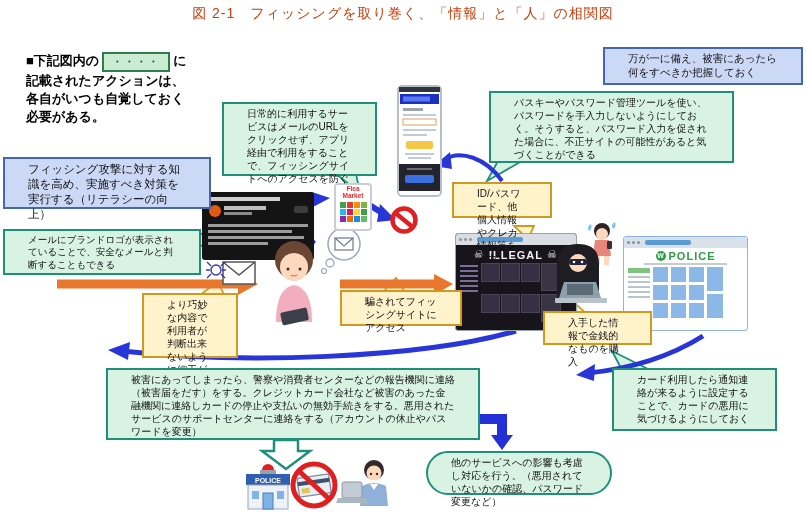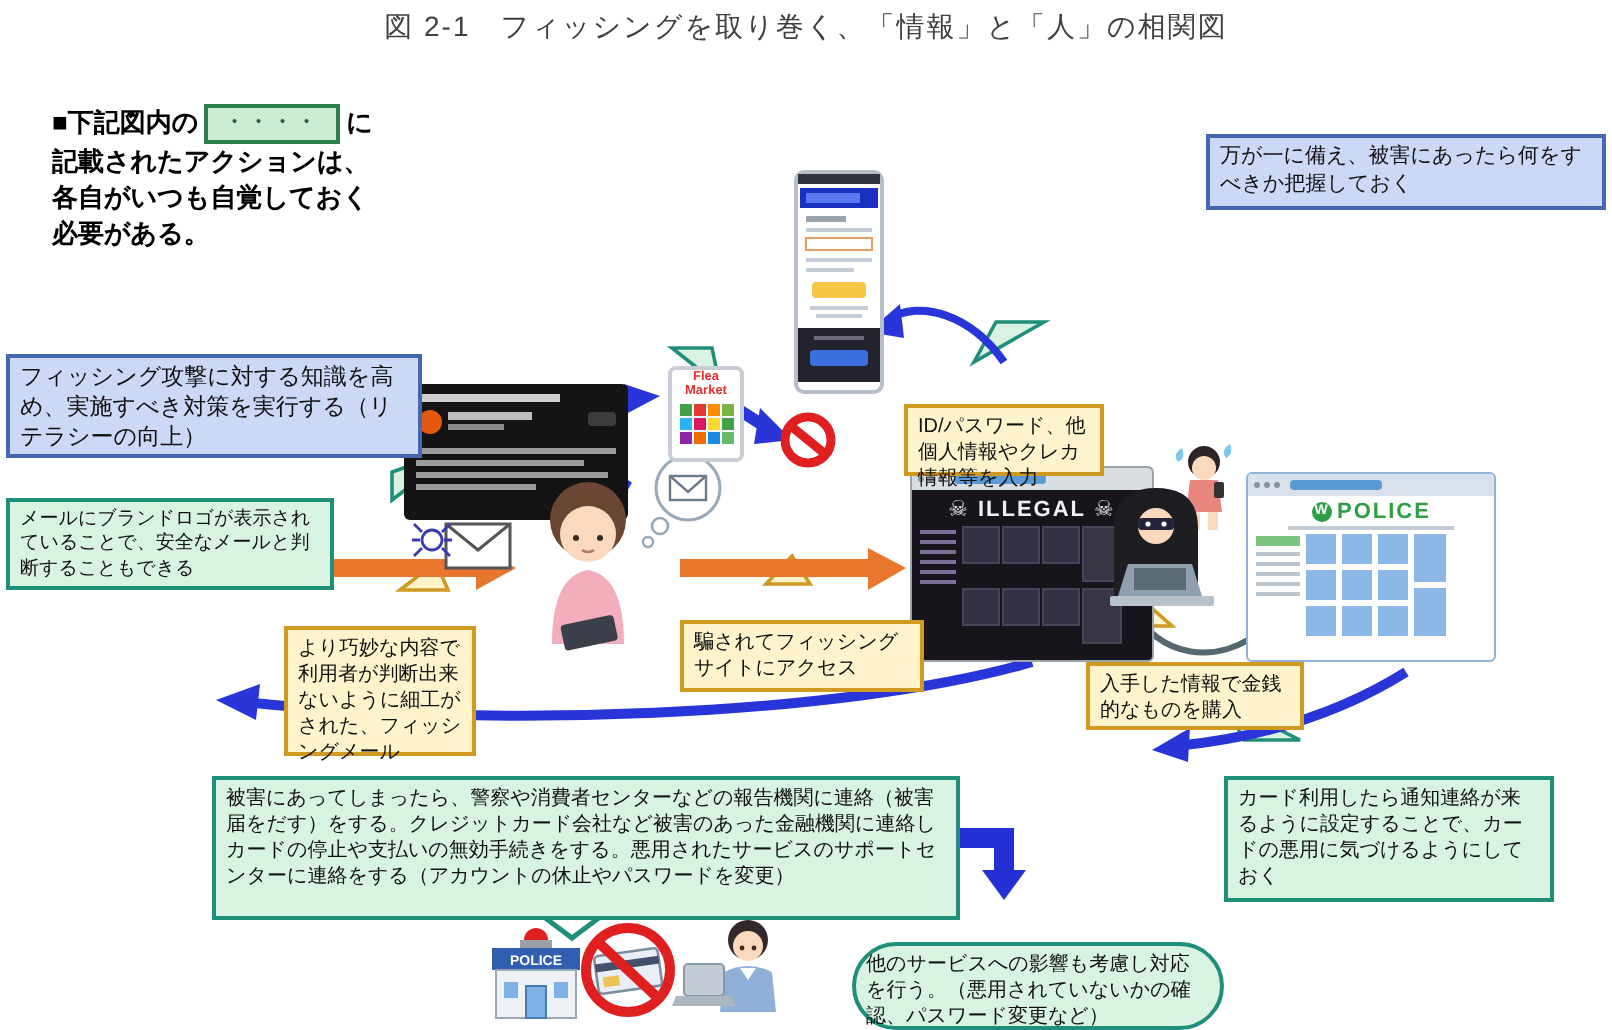--- a/index.html
+++ b/index.html
@@ -1,31 +1,31 @@
 <!DOCTYPE html>
 <html><head>
 <meta charset="utf-8">
 <style>
   html,body{margin:0;padding:0;background:#fff;}
   .stage{position:relative;width:806px;height:515px;background:#fff;overflow:hidden;
          font-family:"Liberation Sans","DejaVu Sans",sans-serif;color:#111;}
   .title{position:absolute;top:5px;left:0;right:0;text-align:center;
-         font-size:14px;color:#404040;letter-spacing:1px;}
+         font-size:14px;color:#c2410c;letter-spacing:1px;}
   .note{position:absolute;left:26px;top:52px;width:205px;font-weight:bold;
         font-size:13px;line-height:1.4;color:#000;}
   .dots-box{display:inline-block;background:#c9ecd2;border:2px solid #2e7d4f;
         padding:0 8px;margin:0 3px;font-size:10px;color:#1c5c34;letter-spacing:2px;
         vertical-align:middle;line-height:16px;}
-  .box{position:absolute;box-sizing:border-box;padding:3px 5px;line-height:1.3;
-       color:#101010;z-index:3;margin-top:20px;}
+  .box{position:absolute;box-sizing:border-box;padding:3px 23px;line-height:1.3;
+       color:#101010;z-index:3;}
   .blue{background:#cbd9f6;border:2px solid #4467b0;}
   .green{background:#d9f3e3;border:2px solid #1f8f7a;}
   .yellow{background:#fff3cc;border:2px solid #d09a20;}
   #box-literacy{left:3px;top:157px;width:208px;height:52px;font-size:11.5px;}
-  #box-brand{left:3px;top:229px;width:164px;height:46px;font-size:9.5px;}
+  #box-brand{left:3px;top:229px;width:198px;height:46px;font-size:9.5px;}
   #box-daily{left:222px;top:102px;width:155px;height:74px;font-size:10px;}
   #box-emergency{left:603px;top:47px;width:200px;height:38px;font-size:10.5px;}
   #box-passkey{left:489px;top:91px;width:245px;height:72px;font-size:10px;}
   #box-id{left:452px;top:182px;width:100px;height:36px;font-size:10px;}
   #box-crafted{left:142px;top:293px;width:96px;height:65px;font-size:10px;}
   #box-deceived{left:340px;top:290px;width:122px;height:36px;font-size:10px;}
   #box-purchase{left:543px;top:311px;width:109px;height:34px;font-size:10px;}
   #box-report{left:106px;top:368px;width:374px;height:72px;font-size:10px;}
   #box-card{left:612px;top:368px;width:165px;height:63px;font-size:10px;}
   #box-other{left:426px;top:451px;width:186px;height:44px;font-size:10px;border-radius:22px;}
@@ -135,21 +135,23 @@
       <polygon points="491,435 513,435 502,450" fill="#2230d6" stroke="none"></polygon>
     </g>
     <g stroke="#55676f" fill="none" stroke-width="3">
       <path d="M566 303 C 578 329 610 334 632 314"></path>
       <polygon points="624,309 639,304 634,319" fill="#55676f" stroke="none"></polygon>
     </g>
   </svg>
 
   <div class="box blue" id="box-literacy">フィッシング攻撃に対する知識を高め、実施すべき対策を実行する（リテラシーの向上）</div>
   <div class="box green" id="box-brand">メールにブランドロゴが表示されていることで、安全なメールと判断することもできる</div>
+  <div class="box green" id="box-daily">日常的に利用するサービスはメールのURLをクリックせず、アプリ経由で利用をすることで、フィッシングサイトへのアクセスを防ぐ</div>
   <div class="box blue" id="box-emergency">万が一に備え、被害にあったら何をすべきか把握しておく</div>
+  <div class="box green" id="box-passkey">パスキーやパスワード管理ツールを使い、パスワードを手入力しないようにしておく。そうすると、パスワード入力を促された場合に、不正サイトの可能性があると気づくことができる</div>
   <div class="box yellow" id="box-id">ID/パスワード、他個人情報やクレカ情報等を入力</div>
   <div class="box yellow" id="box-crafted">より巧妙な内容で利用者が判断出来ないように細工がされた、フィッシングメール</div>
   <div class="box yellow" id="box-deceived">騙されてフィッシングサイトにアクセス</div>
   <div class="box yellow" id="box-purchase">入手した情報で金銭的なものを購入</div>
   <div class="box green" id="box-report">被害にあってしまったら、警察や消費者センターなどの報告機関に連絡（被害届をだす）をする。クレジットカード会社など被害のあった金融機関に連絡しカードの停止や支払いの無効手続きをする。悪用されたサービスのサポートセンターに連絡をする（アカウントの休止やパスワードを変更）</div>
   <div class="box green" id="box-card">カード利用したら通知連絡が来るように設定することで、カードの悪用に気づけるようにしておく</div>
   <div class="box green" id="box-other">他のサービスへの影響も考慮し対応を行う。（悪用されていないかの確認、パスワード変更など）</div>
 
   <svg class="art" style="left:202px;top:192px;" width="112" height="68">
     <rect width="112" height="68" rx="3" fill="#141414"></rect>

